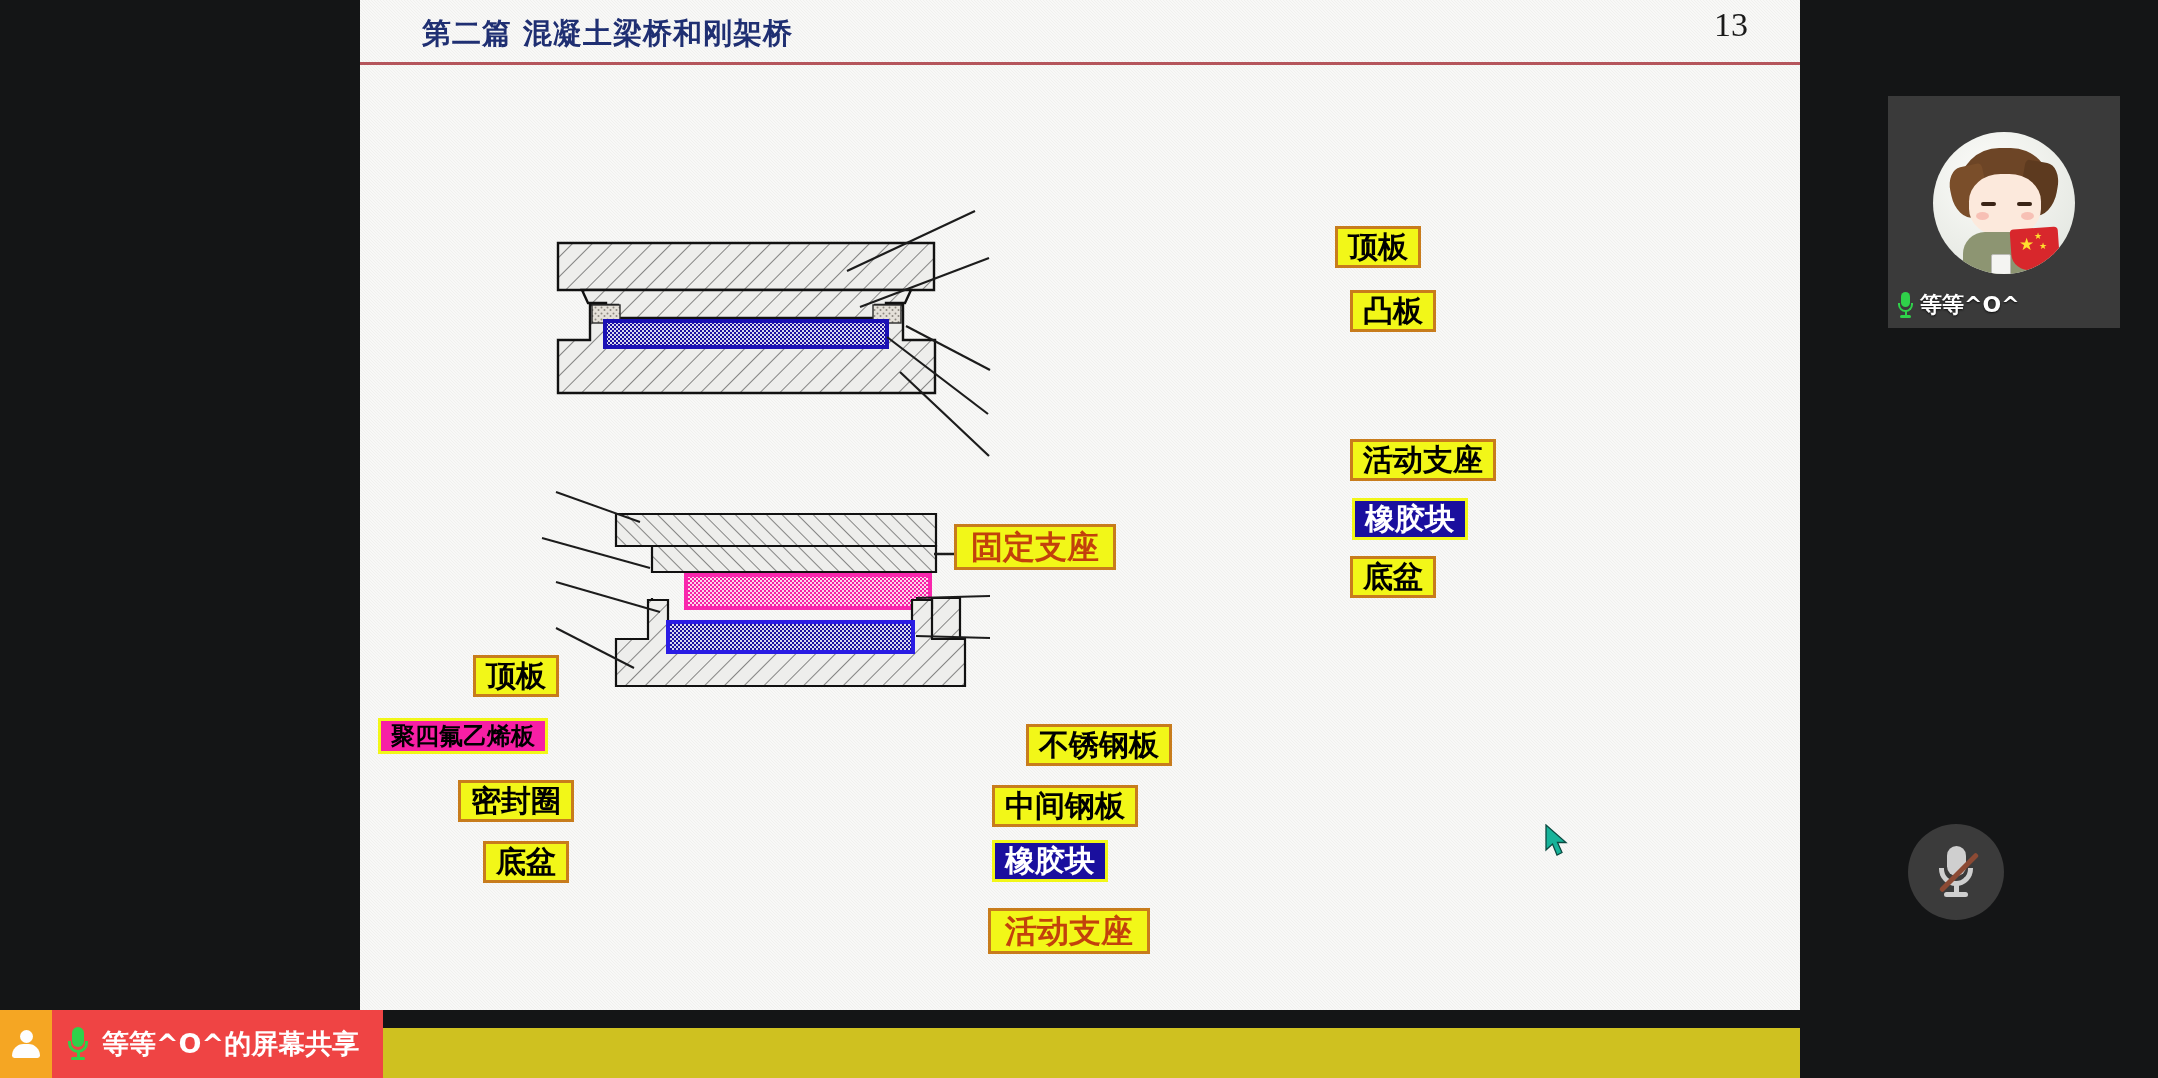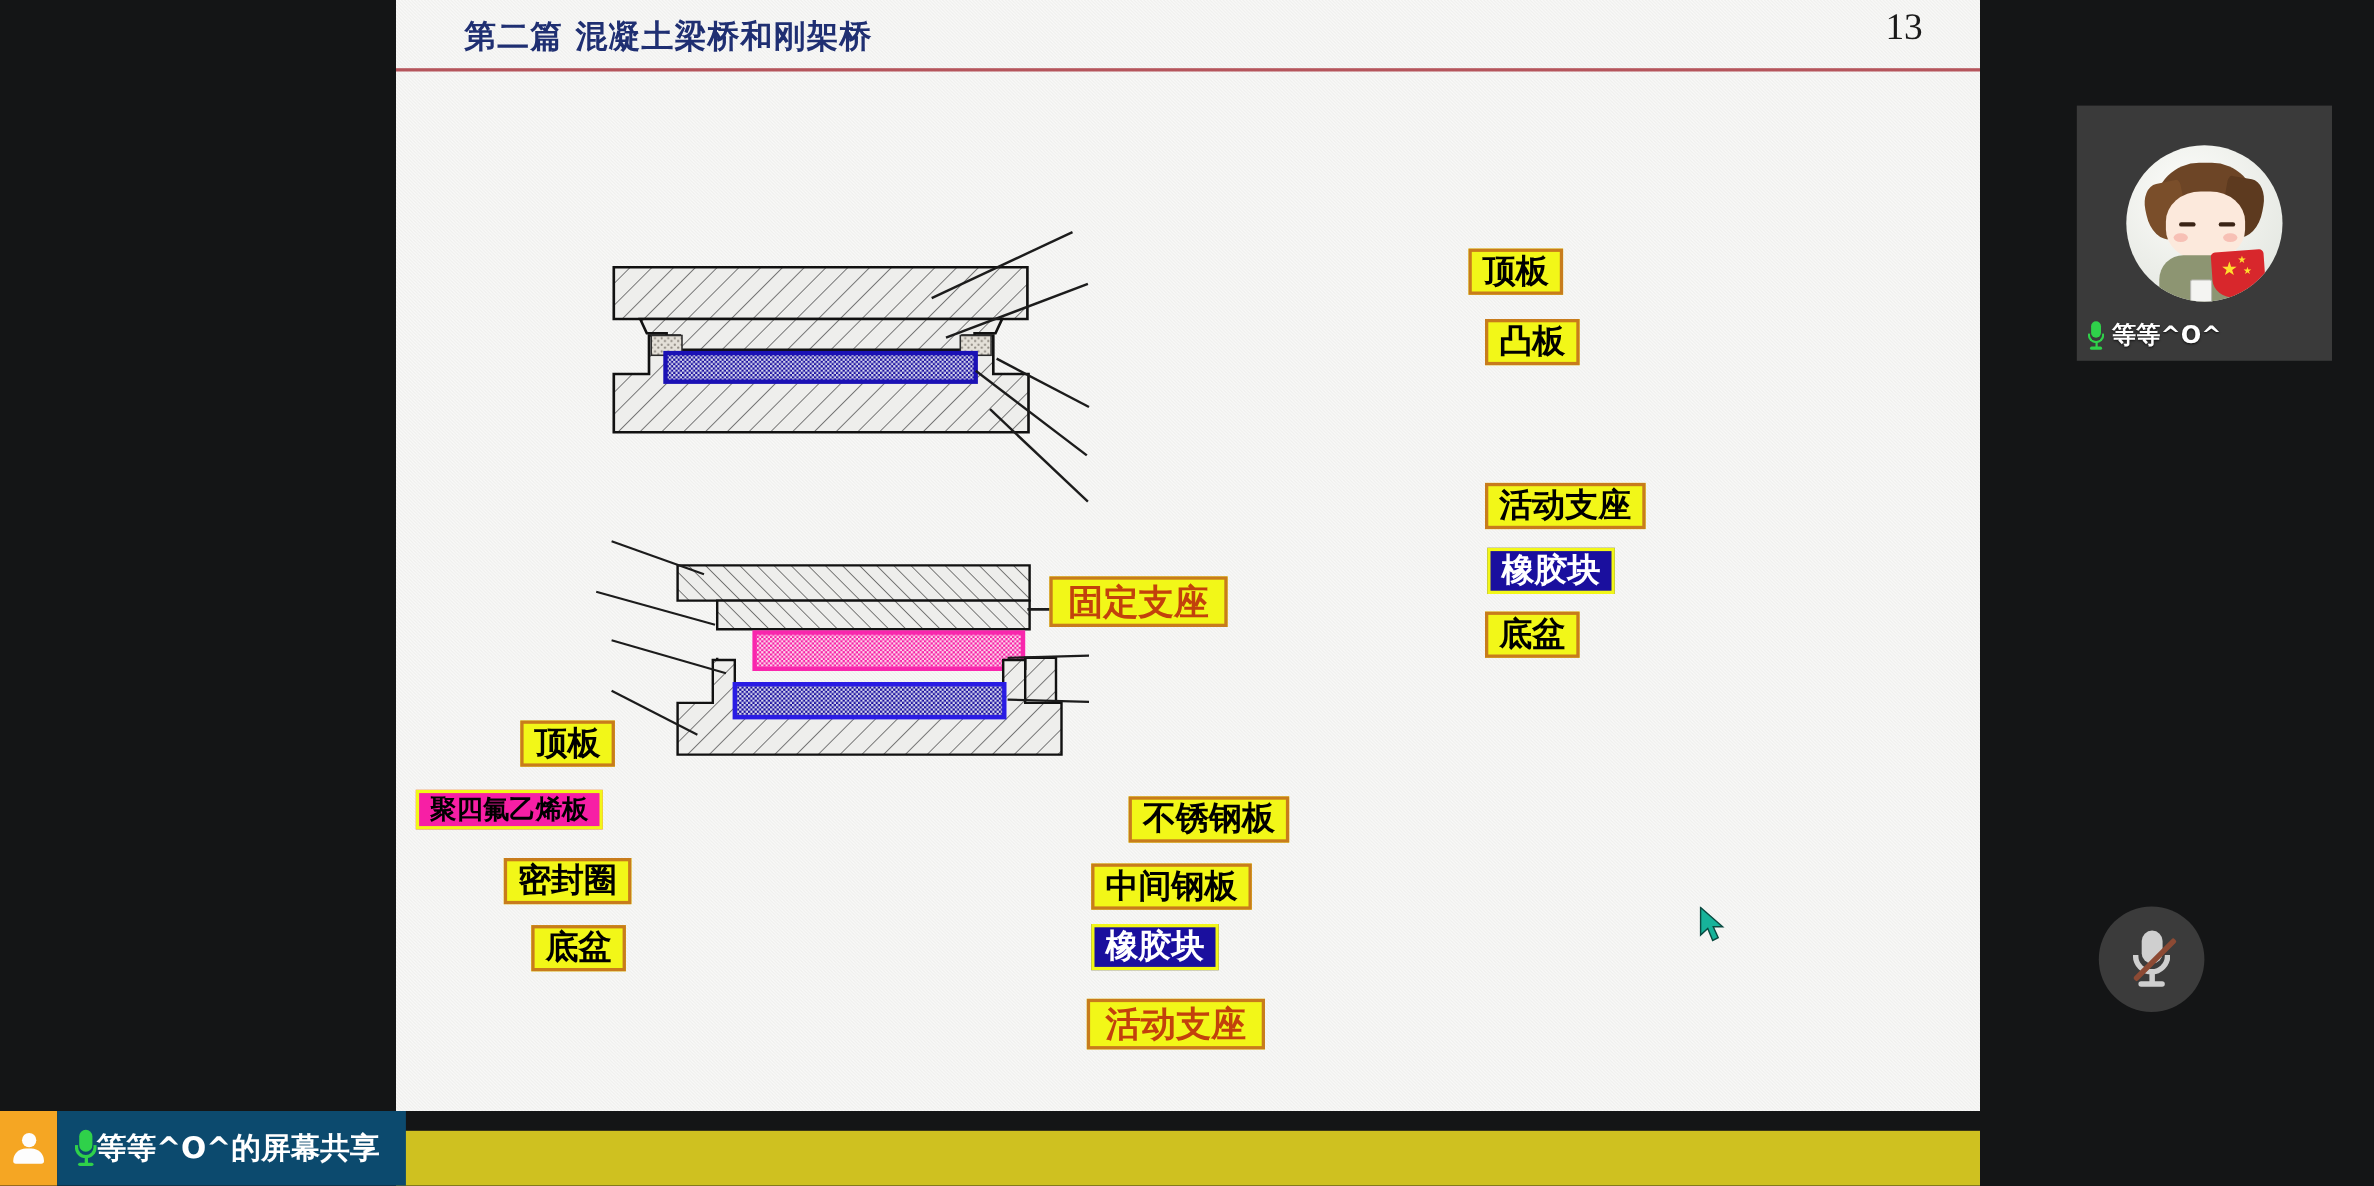--- a/index.html
+++ b/index.html
@@ -113,21 +113,21 @@
 
   
   #bottom-strip{position:absolute;left:0;bottom:0;width:2158px;height:68px;background:#141516;}
   #share-yellow{position:absolute;left:360px;bottom:0;width:1440px;height:50px;background:#cfc120;}
   #user-chip{position:absolute;left:0;bottom:0;width:52px;height:68px;background:#f5a623;display:flex;align-items:center;justify-content:center;}
   .person-icon{width:30px;height:30px;position:relative;}
   .person-icon .head{position:absolute;left:9px;top:1px;width:13px;height:13px;border-radius:50%;background:#fdfdfd;}
   .person-icon .body{position:absolute;left:1px;top:15px;width:28px;height:14px;background:#fdfdfd;border-radius:14px 14px 3px 3px;}
   #share-pill{
     position:absolute;left:52px;bottom:0;height:68px;
-    background:#0c4a6e;display:flex;align-items:center;padding:0 24px 0 16px;
+    background:#ef4444;display:flex;align-items:center;gap:14px;padding:0 24px 0 16px;
   }
   #share-text{color:#fff;font-size:27px;font-weight:bold;font-family:"DejaVu Sans","Liberation Sans",sans-serif;white-space:nowrap;}
   .mic-on.big{width:20px;height:34px;}
   .mic-on.big .cap{left:4px;top:0;width:12px;height:20px;border-radius:6px;}
   .mic-on.big .arc{top:14px;width:20px;height:12px;border-width:3px;border-radius:0 0 12px 12px;}
   .mic-on.big .stem{left:8.5px;top:25px;width:3px;height:6px;}
   .mic-on.big .base{left:3px;top:30px;width:14px;height:3px;}
 
   
   #cursor{position:absolute;left:1184px;top:824px;width:26px;height:34px;}

